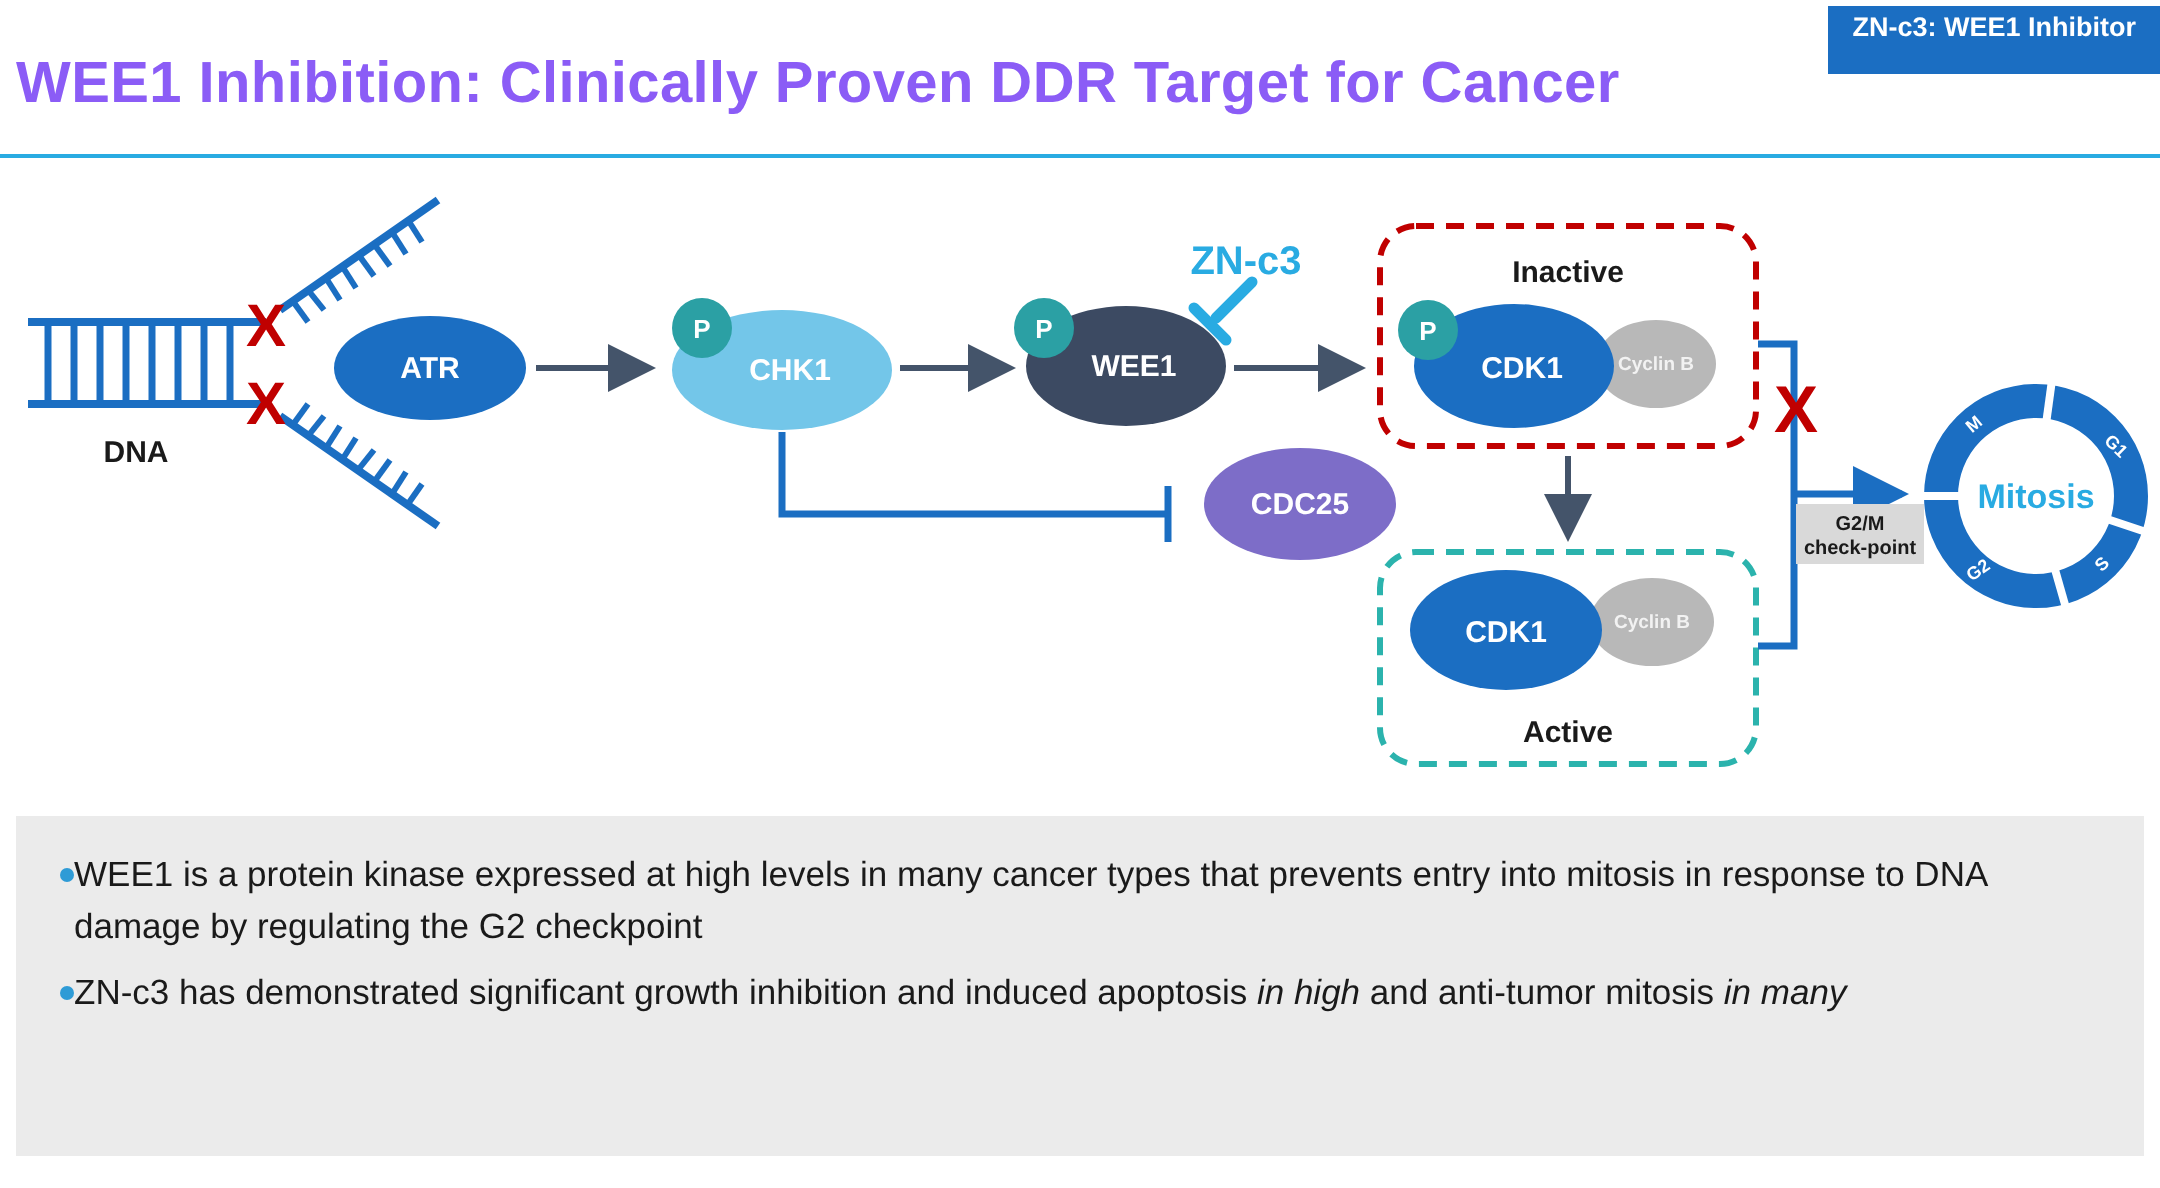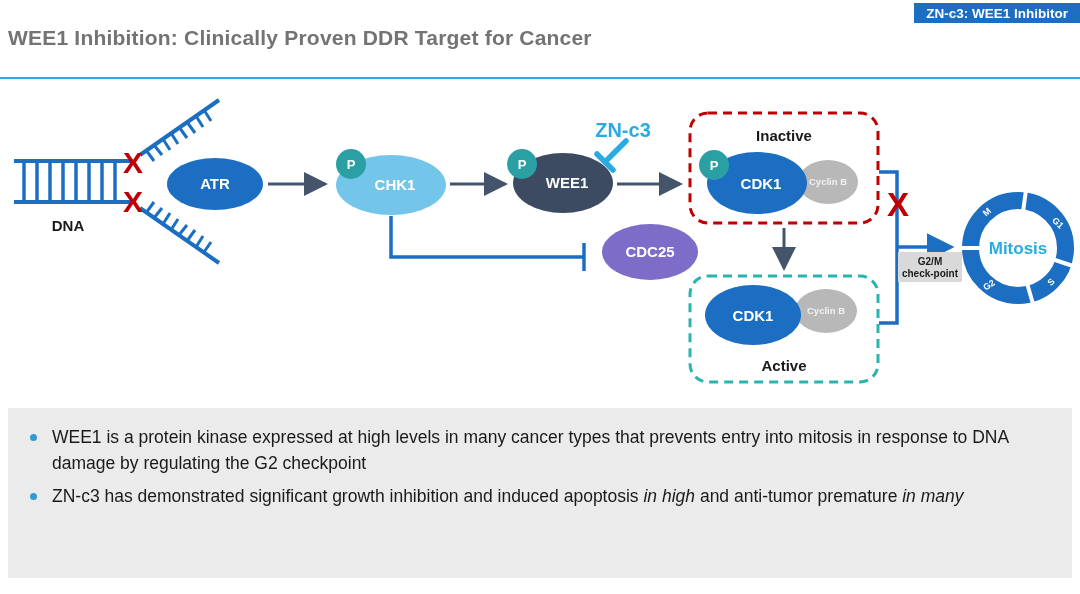--- a/index.html
+++ b/index.html
@@ -1,39 +1,39 @@
 <!DOCTYPE html>
 <html><head>
 <meta charset="utf-8">
 <style>
   html,body{margin:0;padding:0;background:#fff;}
   .slide{position:relative;width:1080px;height:594px;background:#ffffff;overflow:hidden;
          font-family:"Liberation Sans",sans-serif;}
   .badge{position:absolute;top:3px;right:0;background:#1B6EC2;color:#fff;
-         font-size:13.5px;font-weight:bold;padding:3px 12px 2px 12px;}
-  .title{position:absolute;left:8px;top:26px;margin:0;font-size:21px;font-weight:bold;
-         color:#737373;letter-spacing:0.2px;}
+         font-size:13.5px;font-weight:bold;padding:3px 12px 16px 12px;}
+  .title{position:absolute;left:8px;top:26px;margin:0;font-size:29px;font-weight:bold;
+         color:#8b5cf6;letter-spacing:0.2px;}
   .rule{position:absolute;left:0;top:77px;width:1080px;height:2px;background:#29ABE2;}
   .diagram-svg{position:absolute;left:0;top:0;width:1080px;height:404px;}
   svg text{font-family:"Liberation Sans",sans-serif;}
   .node-label{font-size:15px;font-weight:bold;fill:#ffffff;}
   .small-label{font-size:9.5px;font-weight:bold;fill:#F2F2F2;}
   .p-label{font-size:13px;font-weight:bold;fill:#ffffff;}
   .state-label{font-size:15px;font-weight:bold;fill:#1a1a1a;}
   .dna-label{font-size:15px;font-weight:bold;fill:#1a1a1a;}
   .x-mark{font-size:30px;font-weight:bold;fill:#C00000;}
   .x-mark-big{font-size:33px;font-weight:bold;fill:#C00000;}
   .zn-label{font-size:20px;font-weight:bold;fill:#29ABE2;}
   .mitosis-label{font-size:17px;font-weight:bold;fill:#29ABE2;}
   .phase-label{font-size:9px;font-weight:bold;fill:#ffffff;}
   .cp-label{font-size:10px;font-weight:bold;fill:#1a1a1a;}
   .panel{position:absolute;left:8px;top:408px;width:1064px;height:170px;background:#EBEBEB;
          box-sizing:border-box;padding:17px 20px 0 22px;}
   .panel ul{list-style:none;margin:0;padding:0;}
-  .panel li{display:flex;gap:15px;margin-bottom:7px;font-size:17.5px;line-height:1.48;
+  .panel li{display:flex;margin-bottom:7px;font-size:17.5px;line-height:1.48;
             color:#1a1a1a;}
   .dot{flex:none;width:7px;height:7px;border-radius:50%;background:#2E9BD6;margin-top:9px;}
   .btext i{font-style:italic;}
 </style>
 </head>
 <body>
 
 <div class="slide">
 
   <div class="badge">ZN-c3: WEE1 Inhibitor</div>
@@ -181,18 +181,18 @@
   </svg>
 
   <div class="panel">
     <ul>
       <li>
         <span class="dot"></span>
         <span class="btext">WEE1 is a protein kinase expressed at high levels in many cancer types that prevents entry into mitosis in response to DNA damage by regulating the G2 checkpoint</span>
       </li>
       <li>
         <span class="dot"></span>
-        <span class="btext"><span>ZN-c3 has demonstrated significant growth inhibition and induced apoptosis </span><i>in high</i><span> and anti-tumor premature </span><i>in many</i></span>
+        <span class="btext"><span>ZN-c3 has demonstrated significant growth inhibition and induced apoptosis </span><i>in high</i><span> and anti-tumor mitosis </span><i>in many</i></span>
       </li>
     </ul>
   </div>
 
 </div>
 
 </body></html>

